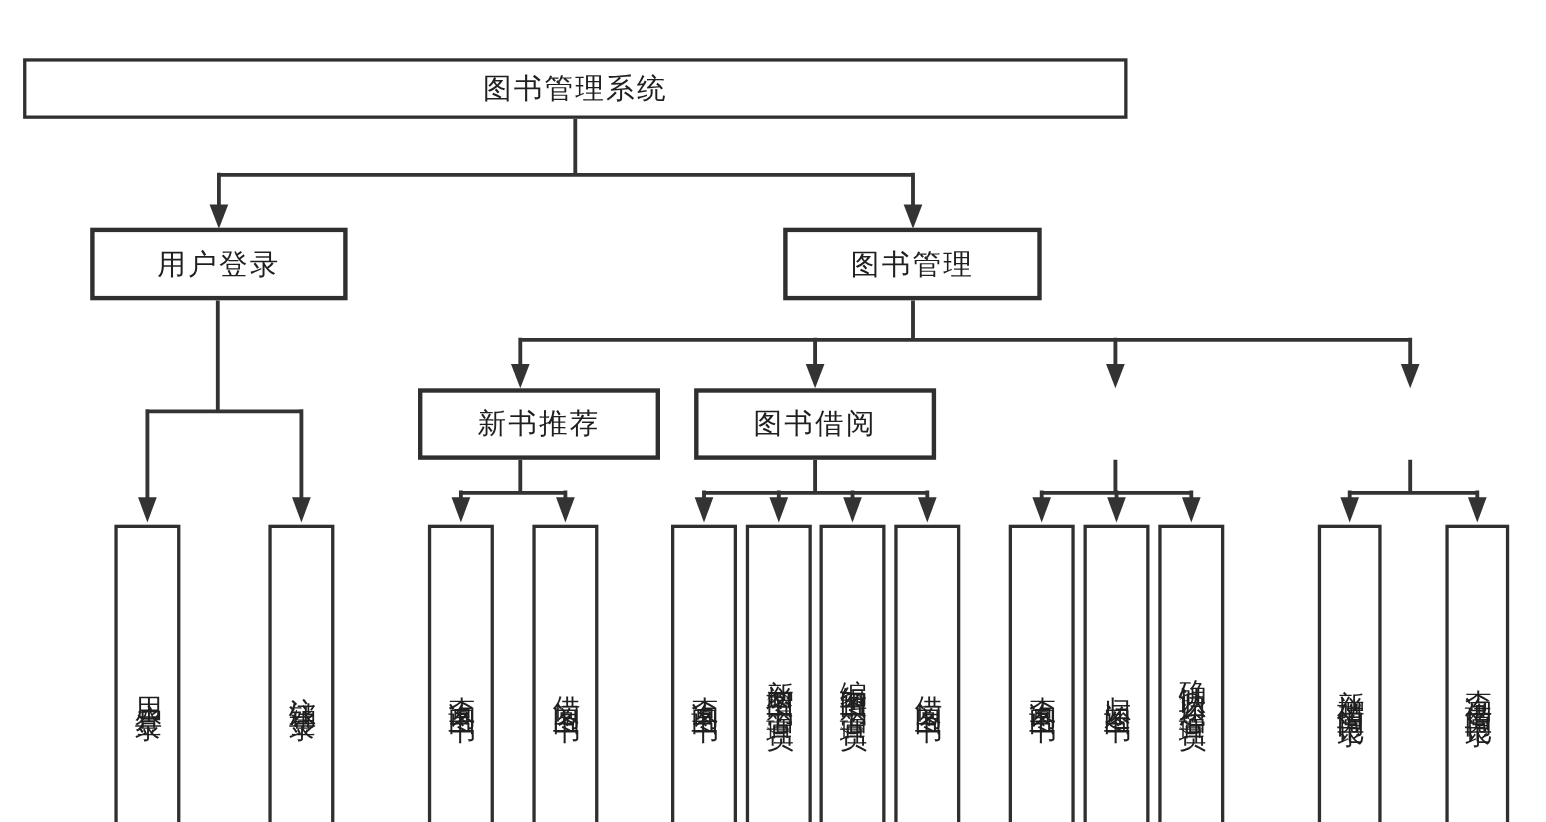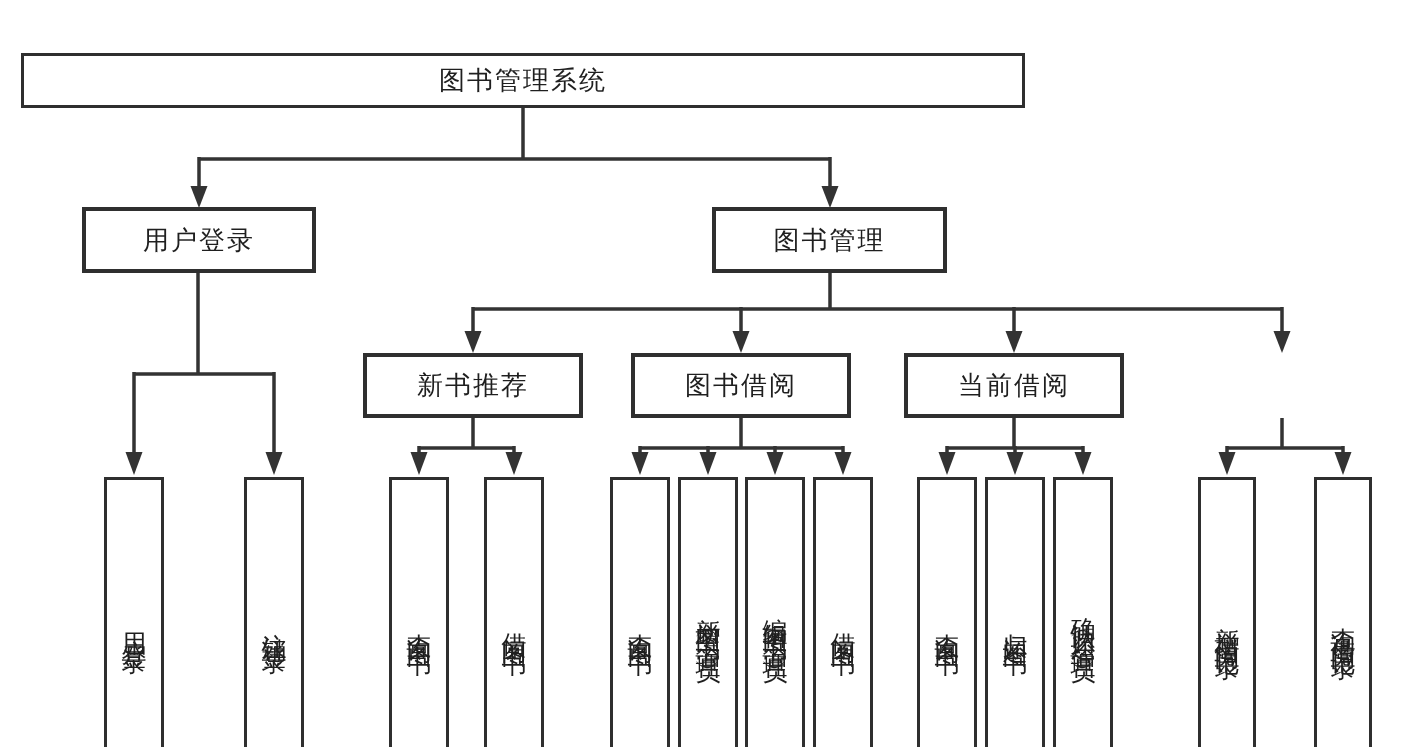--- a/index.html
+++ b/index.html
@@ -41,21 +41,21 @@
 
   
   .n-root { left: 21px; top: 13px; width: 1004px; height: 55px; border-width: 3px; }
 
   
   .n-user-login   { left: 82px;  top: 167px; width: 234px; height: 66px; }
   .n-book-mgmt    { left: 712px; top: 167px; width: 235px; height: 66px; }
 
   
   .lv3 { top: 313px; width: 220px; height: 65px; }
-  .n-new-book     { left: 363px; font-family: Liberation Serif, serif; }
+  .n-new-book     { left: 380px; font-family: Liberation Serif, serif; }
   .n-book-borrow  { left: 631px; justify-content: center; }
   .n-cur-borrow   { left: 904px; }
   .n-borrow-rec   { left: 1172px; }
 
   
   .leaf {
     top: 437px; height: 296px; width: 60px;
     border-width: 3px;
     font-size: 25px;
     letter-spacing: 6px;
@@ -140,23 +140,20 @@
   <div class="node n-book-mgmt">
     <span>图书管理</span>
   </div>
 
   <div class="node lv3 n-new-book">
     <span>新书推荐</span>
   </div>
   <div class="node lv3 n-book-borrow">
     <span>图书借阅</span>
   </div>
-  <div class="node lv3 n-cur-borrow">
-    <span>当前借阅</span>
-  </div>
 
   <div class="node leaf c1">
     <span class="vtext">用户登录</span>
   </div>
   <div class="node leaf c2">
     <span class="vtext">注销登录</span>
   </div>
   <div class="node leaf c3">
     <span class="vtext">查询图书</span>
   </div>

